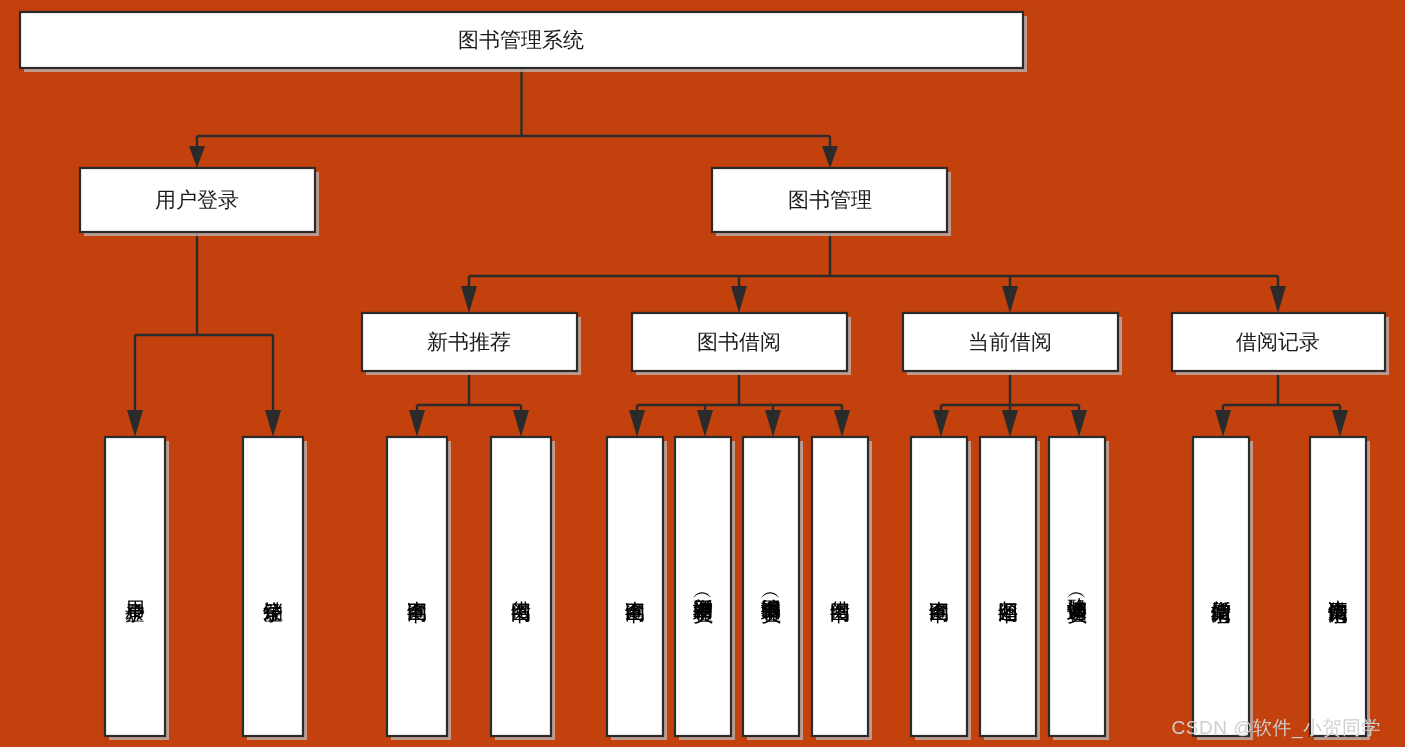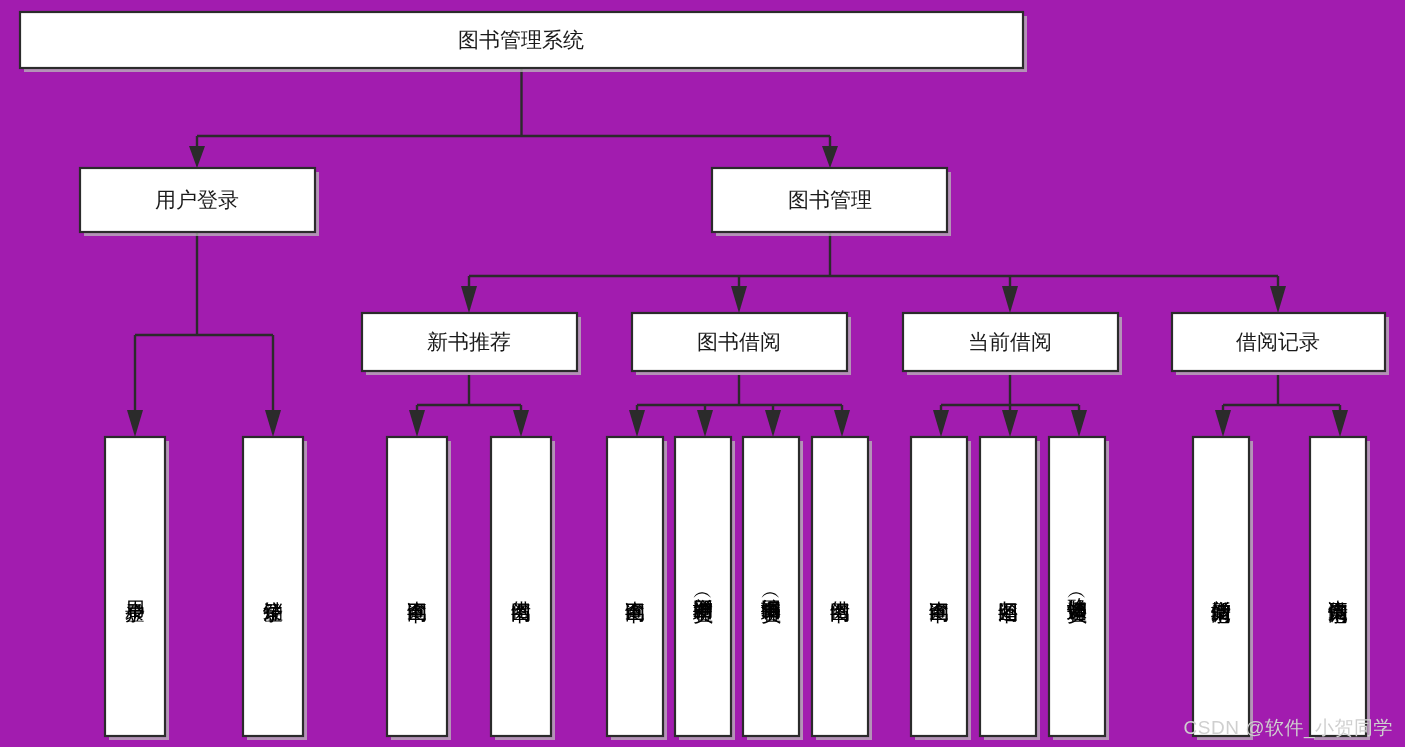--- a/index.html
+++ b/index.html
@@ -7,21 +7,21 @@
     padding: 0;
     background: #ffffff;
   }
   body {
     font-family: "Liberation Sans", "DejaVu Sans", sans-serif;
   }
   #stage {
     position: relative;
     width: 1405px;
     height: 747px;
-    background: #a21caf;
+    background: #c2410c;
     overflow: hidden;
   }
   svg#diagram {
     position: absolute;
     left: 0;
     top: 0;
     width: 1405px;
     height: 747px;
   }
   .node-box {
@@ -69,21 +69,21 @@
   }
   .leaf-label-wrap {
     position: absolute;
     pointer-events: none;
     display: flex;
     align-items: center;
     justify-content: center;
   }
   .watermark {
     position: absolute;
-    right: 12px;
+    right: 24px;
     bottom: 6px;
     font-family: "Liberation Sans", "DejaVu Sans", sans-serif;
     font-size: 19px;
     color: #cfcfcf;
     white-space: nowrap;
     letter-spacing: 0.5px;
   }
 </style>
 </head>
 <body>

